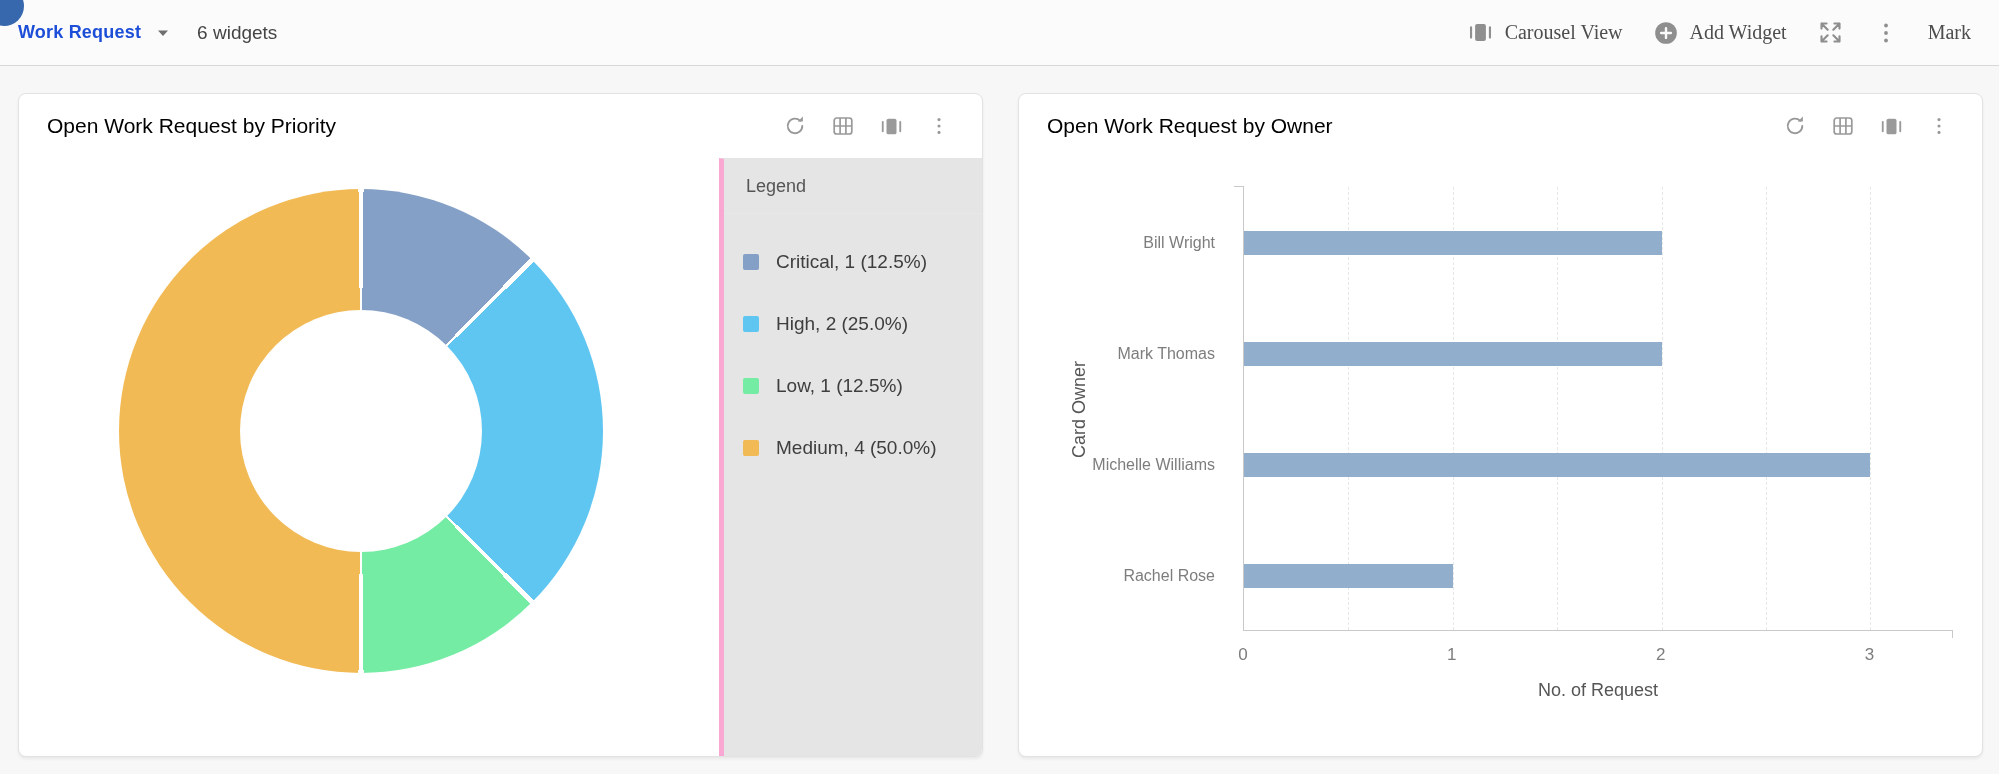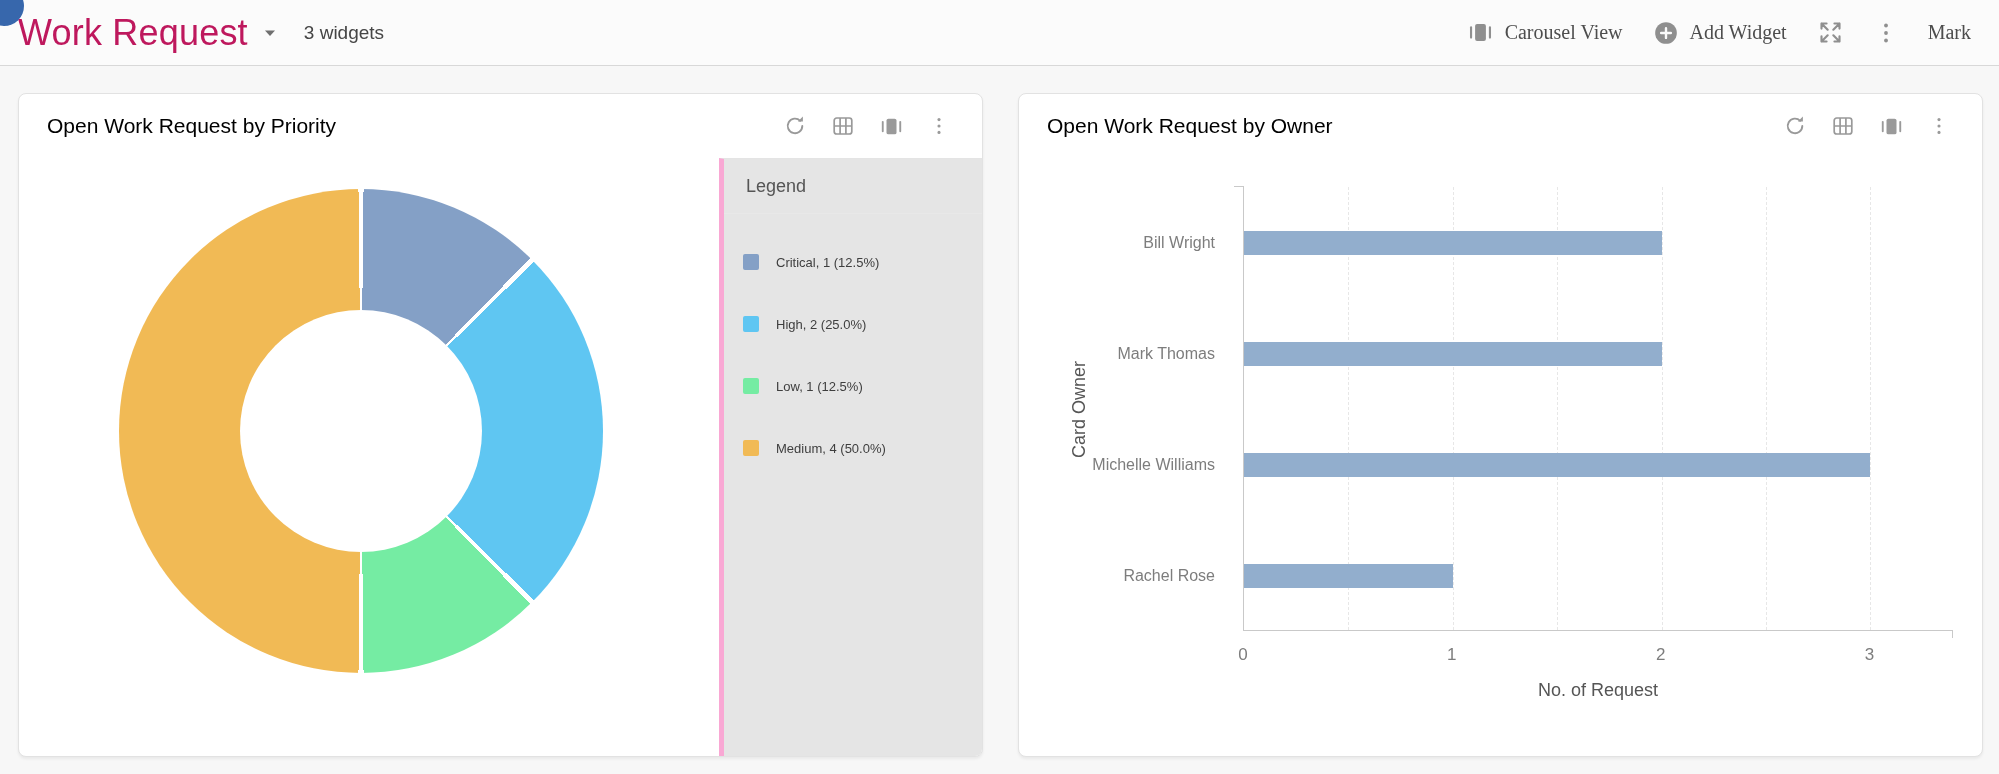--- a/index.html
+++ b/index.html
@@ -5,21 +5,21 @@
   * { margin:0; padding:0; box-sizing:border-box; }
   html,body { width:1999px; height:774px; overflow:hidden; }
   body { background:#f7f7f7; font-family:"Liberation Sans", sans-serif; position:relative; }
 
   
   .topbar { position:relative; height:66px; background:#fbfbfb; border-bottom:1px solid #d8d8d8;
             display:flex; align-items:center; justify-content:space-between; padding:0 28px 0 18px; }
   .corner-dot { position:absolute; left:-16px; top:-14px; width:40px; height:40px; border-radius:50%;
                 background:#3767AC; }
   .tb-left { display:flex; align-items:center; }
-  .page-title { font-size:36px; font-weight:400; color:#be185d; letter-spacing:.2px; }
+  .page-title { font-size:18px; font-weight:700; color:#1d4ed8; letter-spacing:.2px; }
   .caret { margin-left:14px; margin-right:26px; display:inline-flex; }
   .widget-count { font-size:19px; color:#454545; }
   .tb-right { display:flex; align-items:center; gap:30px;font-family:Liberation Serif, serif; }
   .tb-btn { background:none; border:none; display:inline-flex; align-items:center; gap:11px;
             font-family:inherit; font-size:20px; color:#4d4d4d; cursor:pointer; }
   .tb-btn svg { display:block; }
 
   
   .cards { display:flex; gap:35px; padding:27px 16px 0 18px; }
   .card { position:relative; width:965px; height:664px; background:#fff; border:1px solid #e2e2e2;
@@ -34,21 +34,21 @@
   
   .donut { position:absolute; left:100px; top:95px; width:484px; height:484px; border-radius:50%; }
   .donut-hole { position:absolute; inset:121px; border-radius:50%; background:#fff; }
   .legend-panel { position:absolute; left:700px; top:64px; right:0; bottom:0;
                   border-left:5px solid #f9a8d4; border-top:1px solid #e4e4e4; background:#e5e5e5; }
   .legend-head { height:55px; line-height:55px; padding-left:22px; font-size:18px; color:#555;
                  border-bottom:1px solid #e8e8e8; }
   .legend-items { padding-top:17px; }
   .legend-item { height:62px; display:flex; align-items:center; padding-left:19px; gap:17px; cursor:pointer; }
   .legend-swatch { width:16px; height:16px; border-radius:2px; flex:0 0 auto; }
-  .legend-label { font-size:13px; color:#3e3e3e; }
+  .legend-label { font-size:19px; color:#3e3e3e; }
 
   
   .y-title { position:absolute; left:0; top:93px; width:120px; height:444px; display:flex;
              align-items:center; justify-content:center; font-size:18px; color:#555;
              writing-mode:vertical-rl; transform:rotate(180deg); }
   .plot { position:absolute; left:224px; top:93px; width:710px; height:444px;
           border-left:1px solid #c9c9c9; border-bottom:1px solid #c9c9c9; }
   .plot::before { content:''; position:absolute; left:-10px; top:-1px; width:10px; height:1px; background:#c9c9c9; }
   .plot::after  { content:''; position:absolute; right:0; bottom:-8px; width:1px; height:8px; background:#c9c9c9; }
   .gridline { position:absolute; top:0; bottom:0; width:0; border-left:1px dashed #e7e7e7; }
@@ -64,21 +64,21 @@
 <header class="topbar">
   <span class="corner-dot"></span>
 
   <div class="tb-left">
     <span class="page-title">Work Request</span>
     <span class="caret">
       <svg width="16" height="16" viewBox="0 0 16 16">
           <path d="M3 5.5 8 11l5-5.5z" fill="#6f6f6f"></path>
         </svg>
     </span>
-    <span class="widget-count">3 widgets</span>
+    <span class="widget-count">6 widgets</span>
   </div>
 
   <div class="tb-right">
     <button class="tb-btn">
       <span>
         <svg width="27" height="27" viewBox="0 0 24 24">
           <rect x="7.2" y="4.5" width="9.6" height="15" rx="1.8" fill="#8f8f8f"></rect>
           <line x1="3.6" y1="7.5" x2="3.6" y2="16.5" stroke="#8f8f8f" stroke-width="1.9" stroke-linecap="round"></line>
           <line x1="20.4" y1="7.5" x2="20.4" y2="16.5" stroke="#8f8f8f" stroke-width="1.9" stroke-linecap="round"></line>
         </svg>

